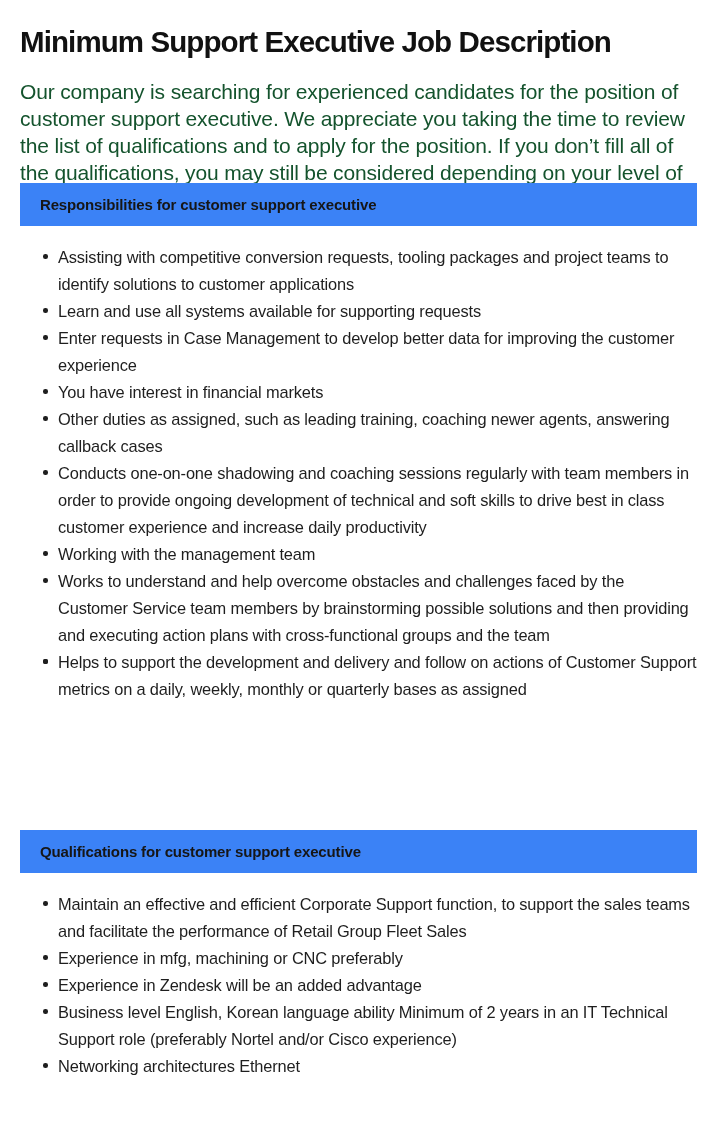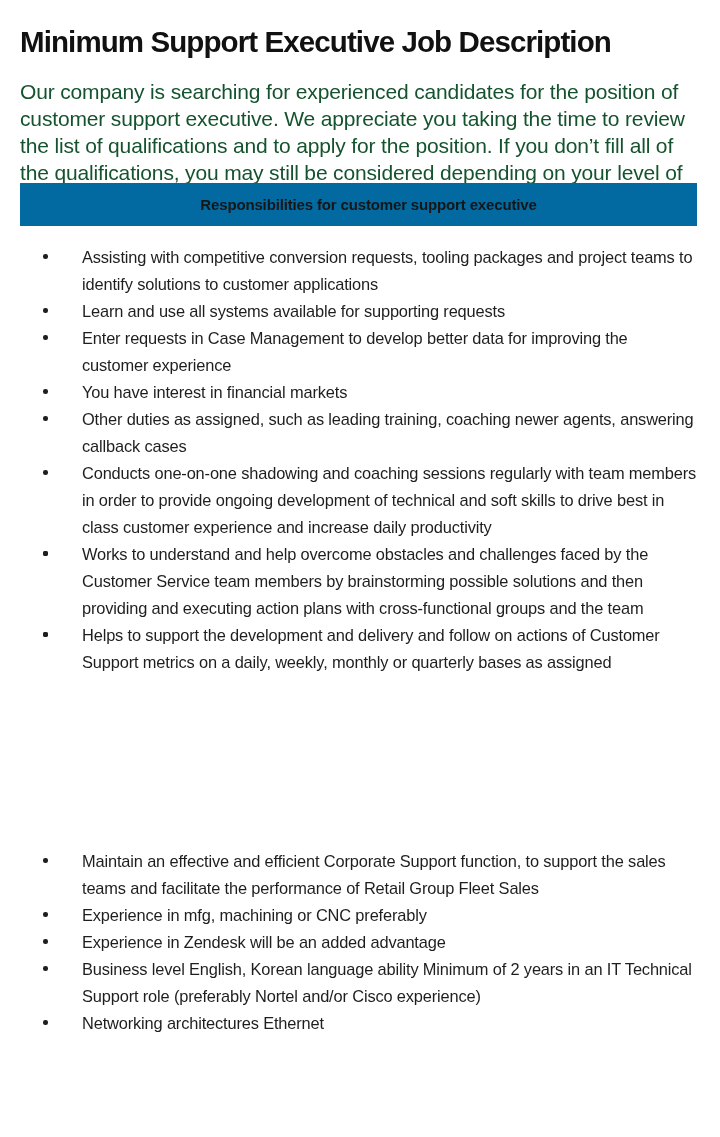--- a/index.html
+++ b/index.html
@@ -55,43 +55,42 @@
     left: 0;
     width: 720px;
   }
   .section-responsibilities { top: 183px; }
   .section-qualifications   { top: 830px; }
 
   .section-band {
     margin-left: 20px;
     width: 677px;
     height: 43px;
-    background: #0369a1;
+    background: #3b82f6;
     box-sizing: border-box;
     display: flex;
     align-items: center;
-    justify-content: center;
   }
   .section-band-label {
     padding-left: 20px;
     font-size: 15px;
     font-weight: 700;
     letter-spacing: -0.15px;
     color: #161616;
   }
 
   .bullet-list {
     margin: 0;
     padding: 0;
     list-style: none;
     margin-top: 18px;
   }
   .bullet-item {
     position: relative;
-    padding-left: 82px;
+    padding-left: 58px;
     padding-right: 22px;
     font-size: 16.4px;
     line-height: 27px;
     letter-spacing: -0.15px;
     color: #1e1e1e;
   }
   .bullet-item .dot {
     position: absolute;
     left: 43px;
     top: 10px;
@@ -134,36 +133,40 @@
       <li class="bullet-item">
         <span class="dot"></span>
         <span>Other duties as assigned, such as leading training, coaching newer agents, answering callback cases</span>
       </li>
       <li class="bullet-item">
         <span class="dot"></span>
         <span>Conducts one-on-one shadowing and coaching sessions regularly with team members in order to provide ongoing development of technical and soft skills to drive best in class customer experience and increase daily productivity</span>
       </li>
       <li class="bullet-item">
         <span class="dot"></span>
+        <span>Working with the management team</span>
       </li>
       <li class="bullet-item">
         <span class="dot"></span>
         <span>Works to understand and help overcome obstacles and challenges faced by the Customer Service team members by brainstorming possible solutions and then providing and executing action plans with cross-functional groups and the team</span>
       </li>
       <li class="bullet-item">
         <span class="dot"></span>
       </li>
       <li class="bullet-item">
         <span class="dot"></span>
         <span>Helps to support the development and delivery and follow on actions of Customer Support metrics on a daily, weekly, monthly or quarterly bases as assigned</span>
       </li>
     </ul>
   </section>
 
   <section class="section section-qualifications">
+    <div class="section-band">
+      <span class="section-band-label">Qualifications for customer support executive</span>
+    </div>
     <ul class="bullet-list">
       <li class="bullet-item">
         <span class="dot"></span>
         <span>Maintain an effective and efficient Corporate Support function, to support the sales teams and facilitate the performance of Retail Group Fleet Sales</span>
       </li>
       <li class="bullet-item">
         <span class="dot"></span>
         <span>Experience in mfg, machining or CNC preferably</span>
       </li>
       <li class="bullet-item">

